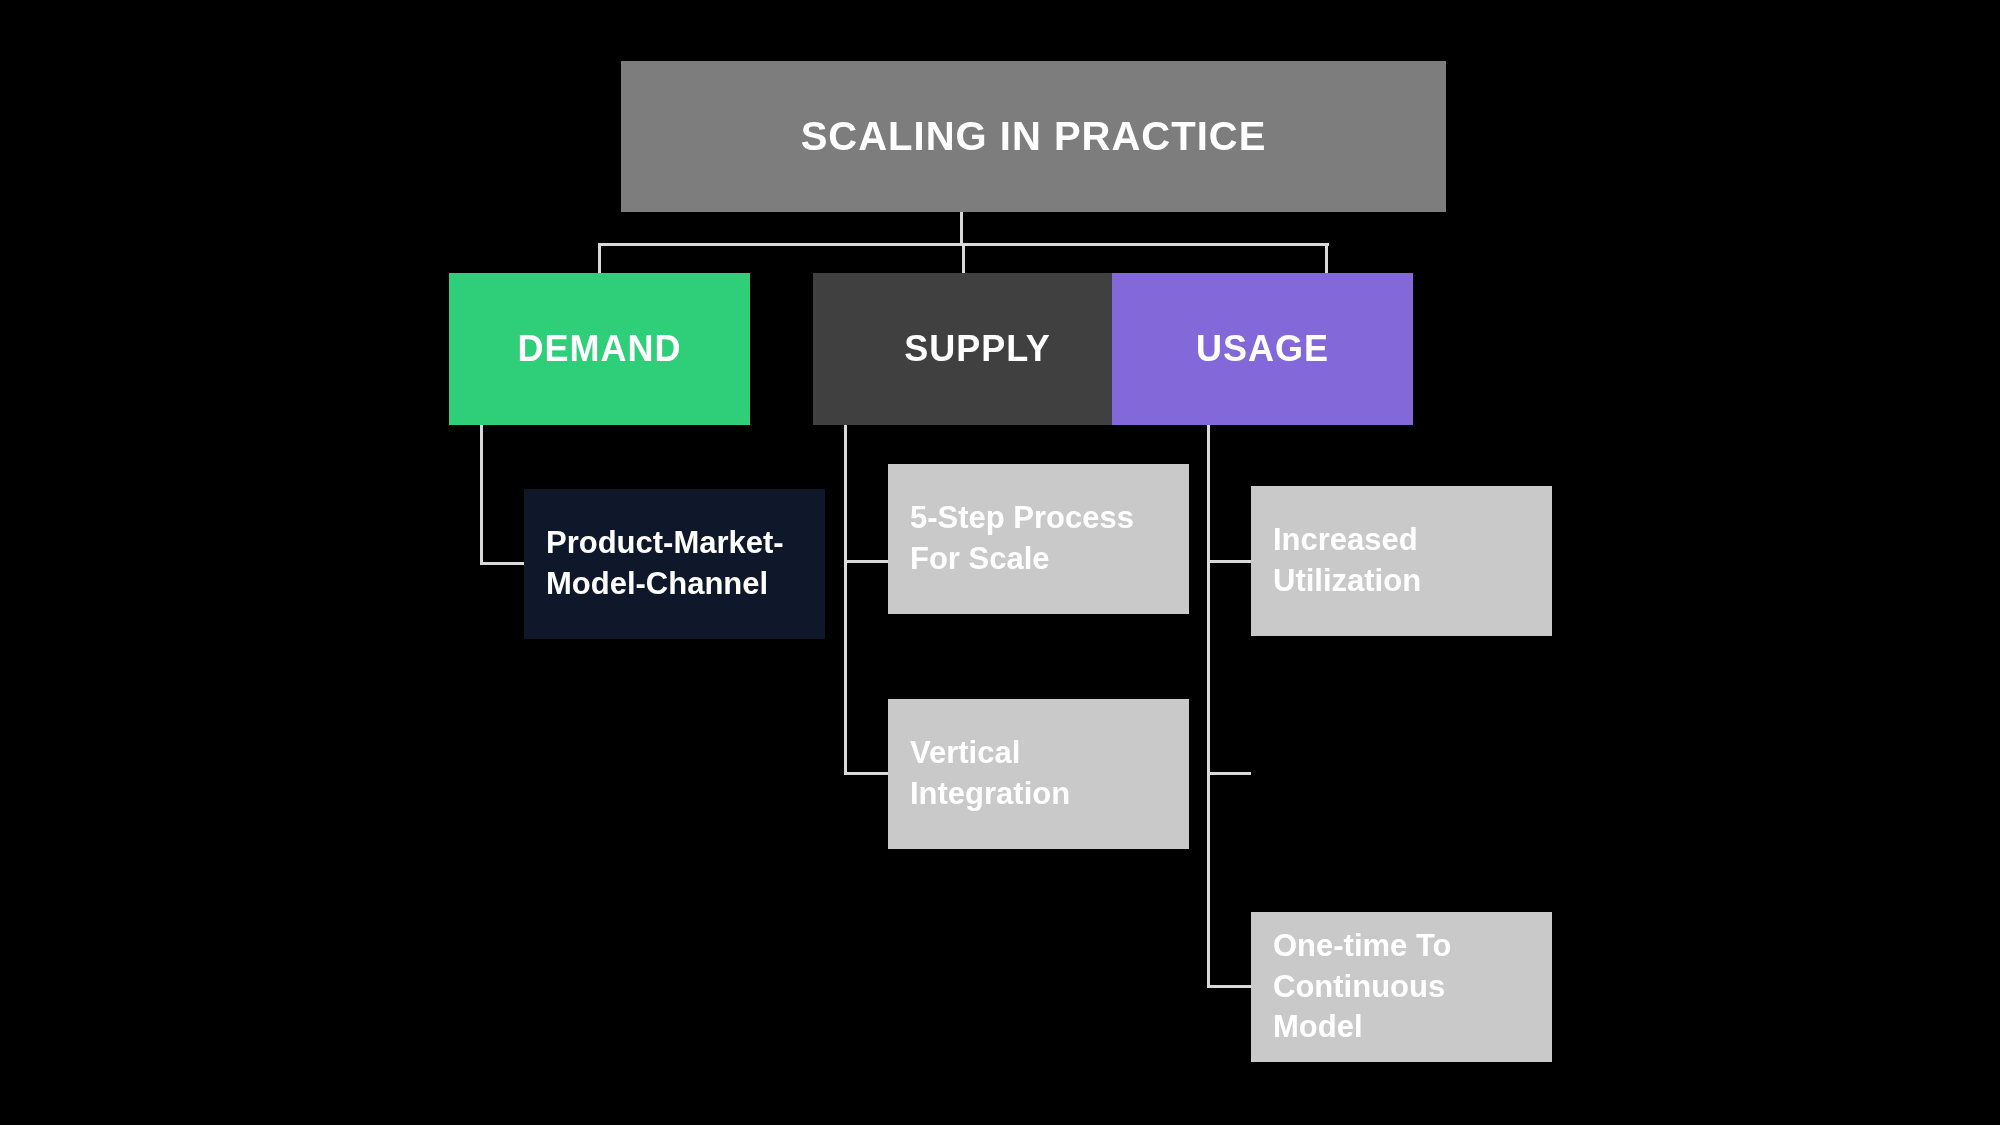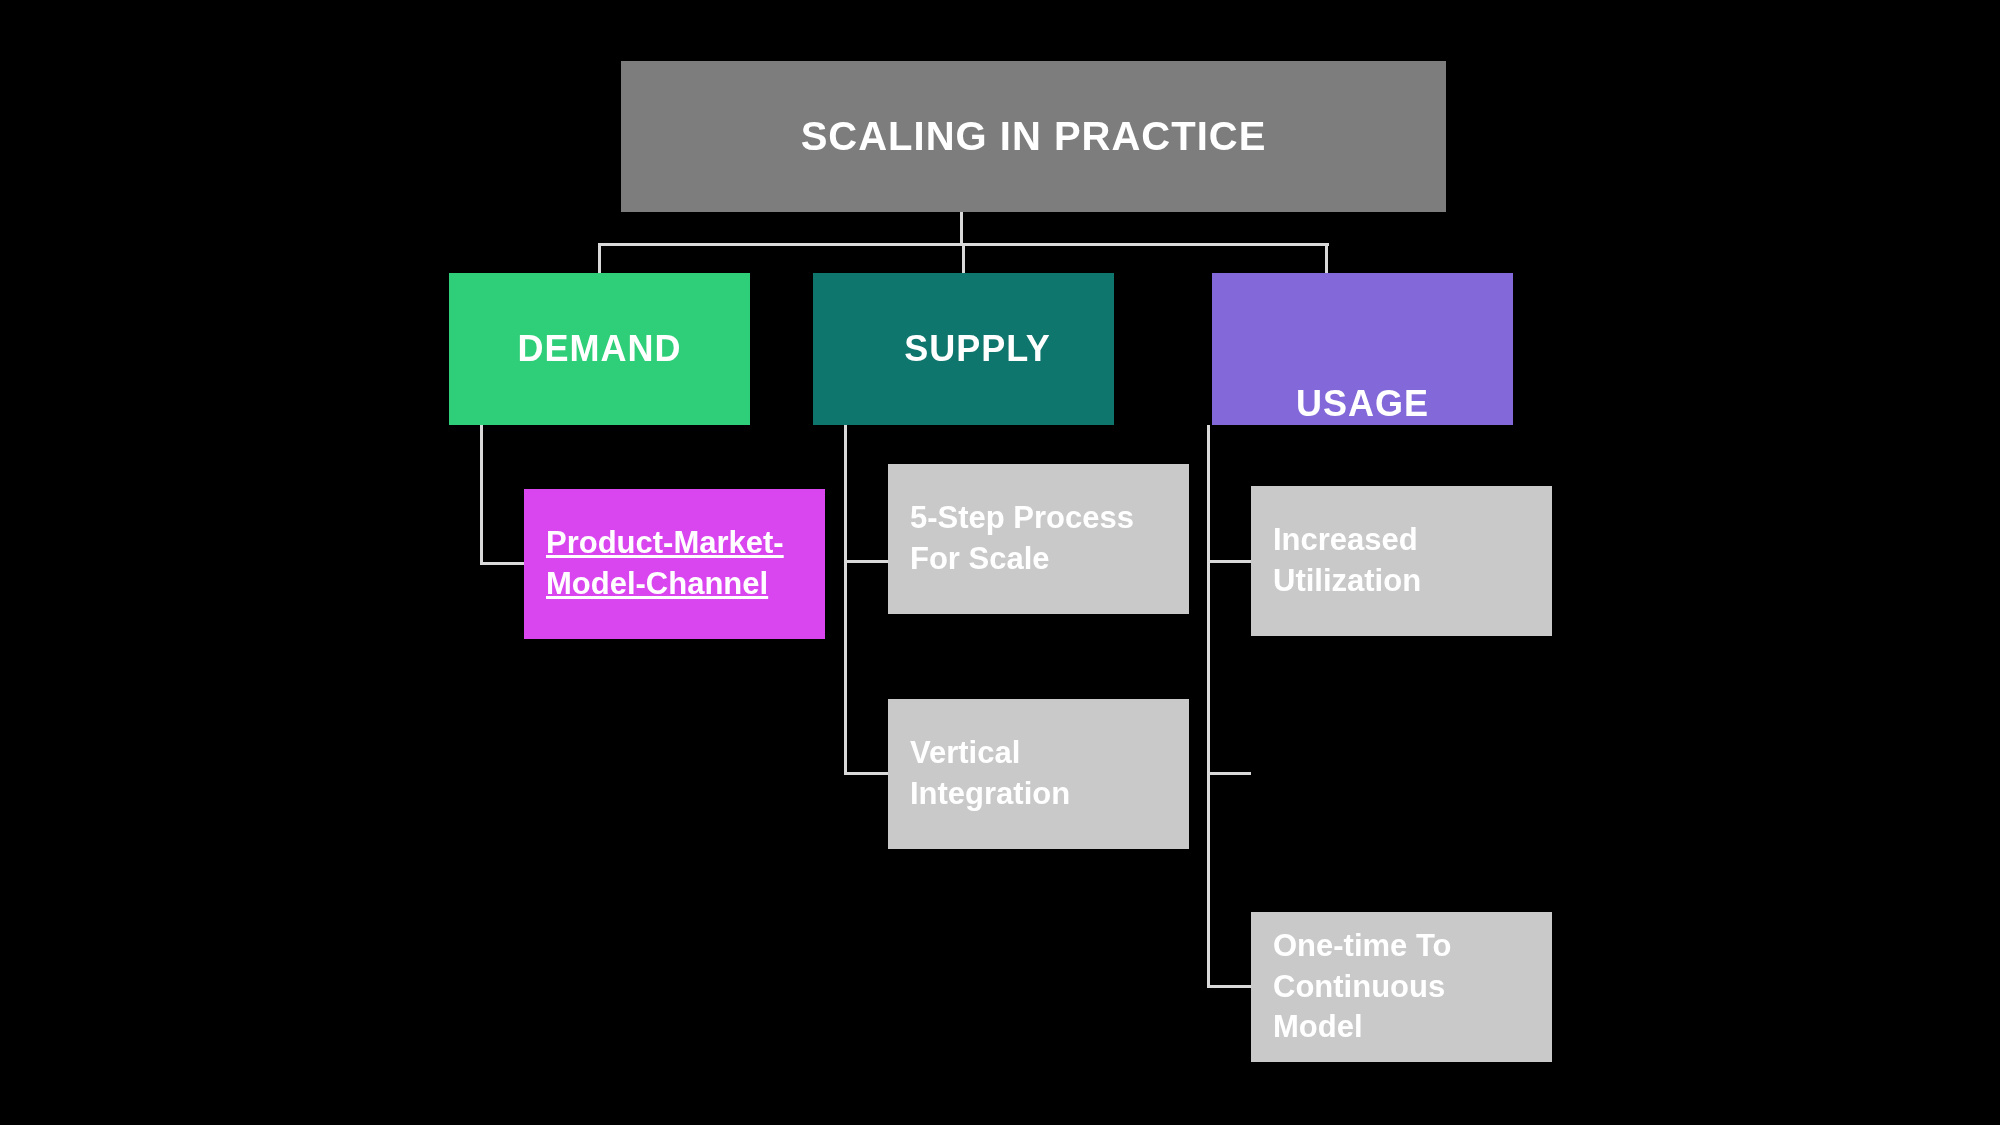--- a/index.html
+++ b/index.html
@@ -33,21 +33,21 @@
 
   .branch {
     top: 273px;
     width: 301px; height: 152px;
     justify-content: center;
     font-size: 36px;
     letter-spacing: 1px;
   }
   .branch-demand { left: 449px; }
   .branch-supply { left: 813px; }
-  .branch-usage  { left: 1212px; align-items: flex-end; }
+  .branch-usage  { left: 1112px; }
 
   .leaf {
     width: 301px; height: 150px;
     font-size: 31px;
     line-height: 1.32;
     padding: 0 22px;
     background: #c9c9c9;
     text-align: left;
   }
   .leaf-demand-1 { left: 524px;  top: 489px; }
@@ -108,29 +108,29 @@
   <div class="line ln-usage-h3" style="background: rgb(217, 217, 217);"></div>
 
   <div class="node root" style="background: rgb(125, 125, 125);">
     <span>SCALING IN PRACTICE</span>
   </div>
 
   <div class="node branch branch-demand" style="background: rgb(46, 207, 120);">
     <span>DEMAND</span>
   </div>
 
-  <div class="node branch branch-supply" style="background: #0f766e; padding-left: 28px;">
+  <div class="node branch branch-supply" style="background: #404040; padding-left: 28px;">
     <span>SUPPLY</span>
   </div>
 
   <div class="node branch branch-usage" style="background: rgb(130, 104, 216);">
     <span>USAGE</span>
   </div>
 
-  <div class="node leaf leaf-demand-1" style="background: #d946ef; text-decoration: underline;">
+  <div class="node leaf leaf-demand-1" style="background: #0f172a;">
     <span>Product-Market-Model-Channel</span>
   </div>
 
   <div class="node leaf leaf-supply-1" style="background: rgb(201, 201, 201);">
     <span>5-Step Process For Scale</span>
   </div>
 
   <div class="node leaf leaf-supply-2" style="background: rgb(201, 201, 201);">
     <span>Vertical Integration</span>
   </div>

